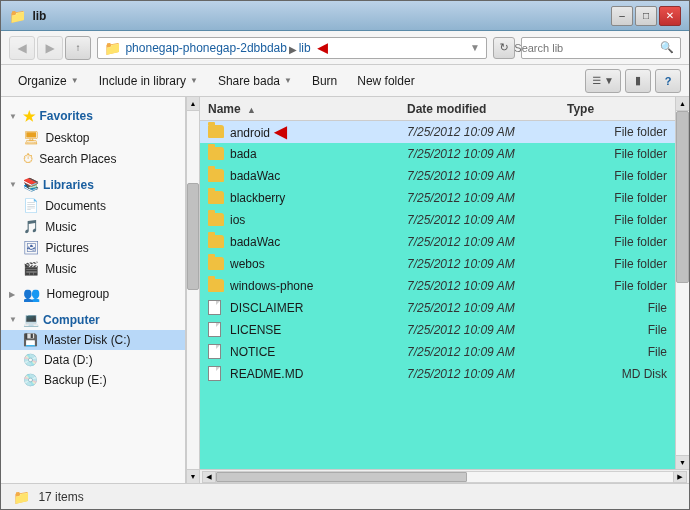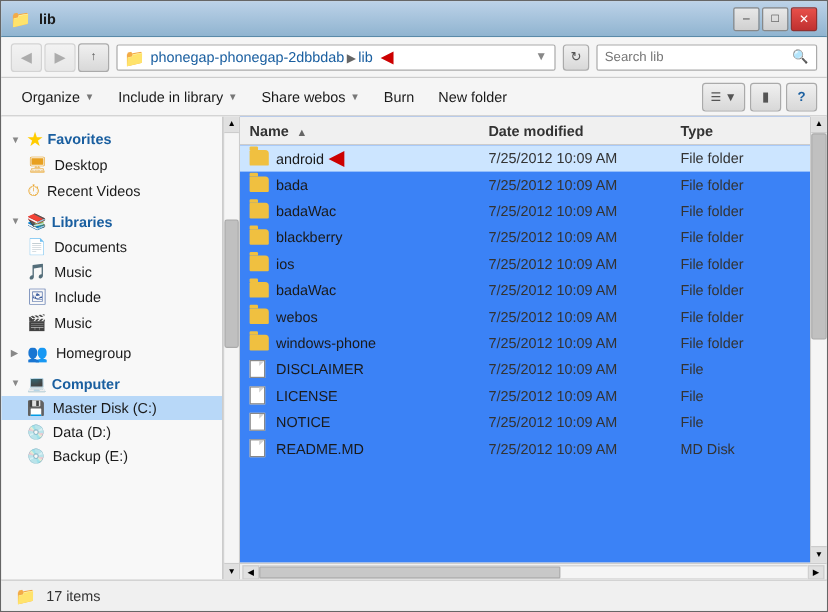--- a/index.html
+++ b/index.html
@@ -140,21 +140,21 @@
       border-radius: 3px;
       display: flex;
       align-items: center;
       justify-content: center;
       cursor: pointer;
       font-size: 11px;
       color: #555;
     }
 
     .search-box {
-      width: 184px;
+      width: 160px;
       height: 22px;
       border: 1px solid #aaa;
       border-radius: 2px;
       display: flex;
       align-items: center;
       background: white;
       padding: 0 6px;
       gap: 4px;
       justify-content: flex-end;
     }
@@ -285,21 +285,21 @@
       color: #888;
       margin-right: 2px;
     }
 
     
     .file-area {
       flex: 1;
       display: flex;
       flex-direction: column;
       overflow: hidden;
-      background: #3b82f6;
+      background: #5eead4;
     }
 
     .column-header {
       display: flex;
       align-items: center;
       height: 24px;
       background: #f0f0f0;
       border-bottom: 1px solid #ccc;
       padding: 0 8px;
       font-size: 12px;
@@ -349,26 +349,28 @@
       min-width: 160px;
       white-space: nowrap;
       overflow: hidden;
       text-overflow: ellipsis;
     }
 
     .file-date-cell {
       width: 160px;
       color: #333;
       white-space: nowrap;
+      font-style: italic;
     }
 
     .file-type-cell {
       width: 100px;
       color: #333;
       white-space: nowrap;
+      text-align: right;
     }
 
     .folder-ico {
       width: 16px;
       height: 13px;
       background: #f0c040;
       border-radius: 1px 3px 1px 1px;
       position: relative;
       display: inline-block;
     }
@@ -500,21 +502,21 @@
   <div class="toolbar">
     <button class="toolbar-btn">
       <span>Organize</span>
       <span class="toolbar-chevron">▼</span>
     </button>
     <button class="toolbar-btn">
       <span>Include in library</span>
       <span class="toolbar-chevron">▼</span>
     </button>
     <button class="toolbar-btn">
-      <span>Share webos</span>
+      <span>Share bada</span>
       <span class="toolbar-chevron">▼</span>
     </button>
     <button class="toolbar-btn">
       <span>Burn</span>
     </button>
     <button class="toolbar-btn">
       <span>New folder</span>
     </button>
     <div class="toolbar-right">
       <div class="view-btn" style="width:36px; font-size:10px;">☰ ▼</div>
@@ -533,41 +535,41 @@
             <span class="collapse-arrow">▼</span>
             <span class="icon-favorites">★</span>
             <span>Favorites</span>
           </div>
           <div class="sidebar-item">
             <span class="icon-folder-special">🖥</span>
             <span>Desktop</span>
           </div>
           <div class="sidebar-item">
             <span class="icon-folder-special">⏱</span>
-            <span>Recent Videos</span>
+            <span>Search Places</span>
           </div>
         </div>
 
         <div class="sidebar-section">
           <div class="sidebar-section-header">
             <span class="collapse-arrow">▼</span>
             <span class="icon-library">📚</span>
             <span>Libraries</span>
           </div>
           <div class="sidebar-item">
             <span class="icon-docs">📄</span>
             <span>Documents</span>
           </div>
           <div class="sidebar-item">
             <span class="icon-music">🎵</span>
             <span>Music</span>
           </div>
           <div class="sidebar-item">
             <span class="icon-pics">🖼</span>
-            <span>Include</span>
+            <span>Pictures</span>
           </div>
           <div class="sidebar-item">
             <span class="icon-vids">🎬</span>
             <span>Music</span>
           </div>
         </div>
 
         <div class="sidebar-section">
           <div class="sidebar-item" style="padding-left:8px;">
             <span class="collapse-arrow">▶</span>

